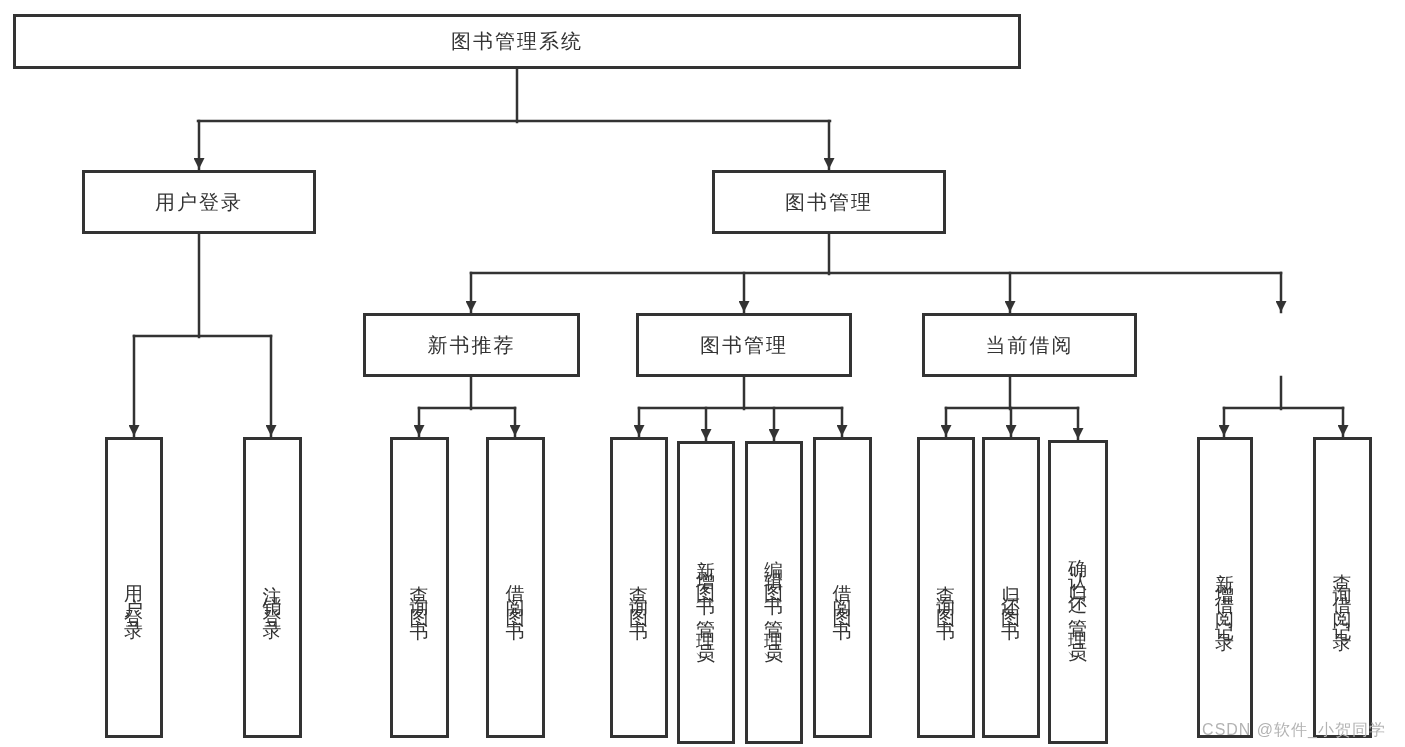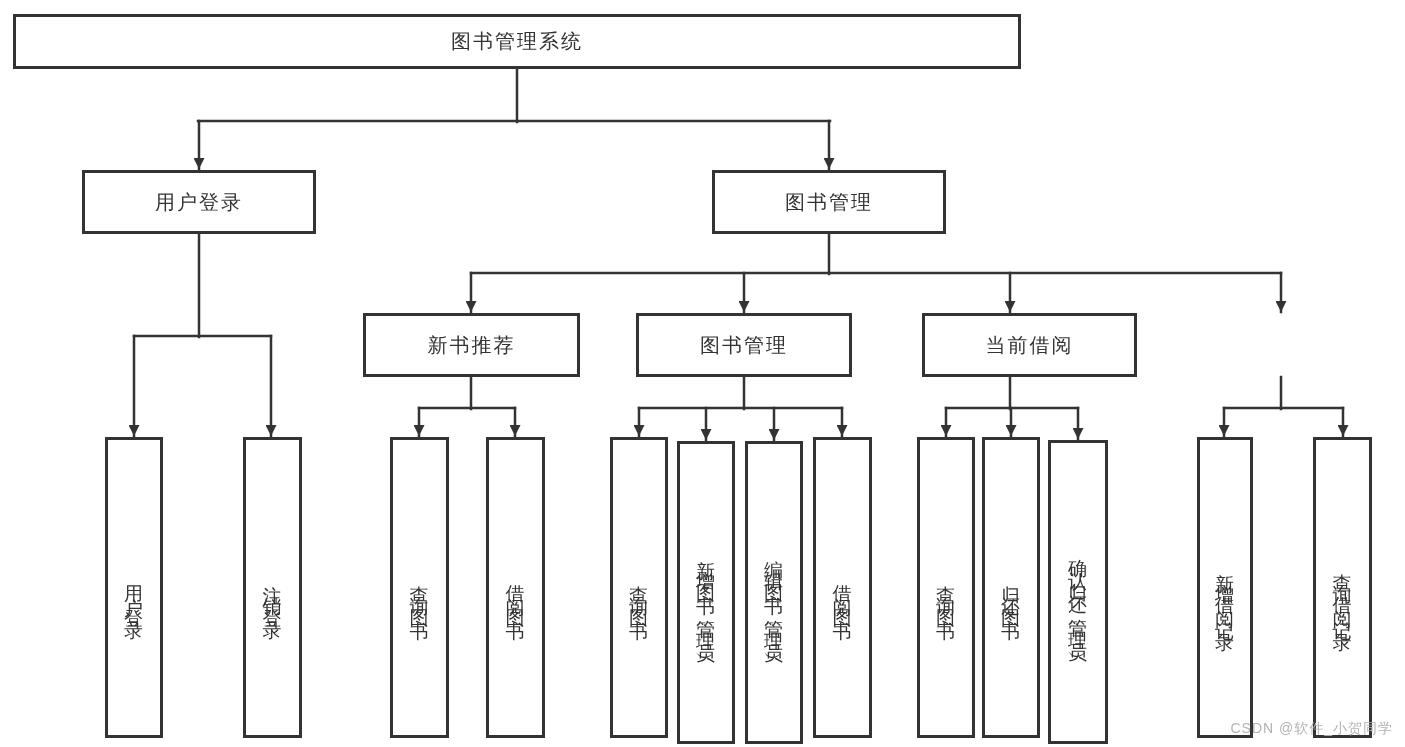--- a/index.html
+++ b/index.html
@@ -33,21 +33,21 @@
   #l-n2{left:486px; top:437px;width:59px;height:301px;}
   #l-b1{left:610px; top:437px;width:58px;height:301px;}
   #l-b2{left:677px; top:441px;width:58px;height:303px;}
   #l-b3{left:745px; top:441px;width:58px;height:303px;}
   #l-b4{left:813px; top:437px;width:59px;height:301px;}
   #l-c1{left:917px; top:437px;width:58px;height:301px;}
   #l-c2{left:982px; top:437px;width:58px;height:301px;}
   #l-c3{left:1048px;top:440px;width:60px;height:304px;}
   #l-r1{left:1197px;top:437px;width:56px;height:301px;}
   #l-r2{left:1313px;top:437px;width:59px;height:301px;}
-  .watermark{position:absolute;z-index:3;right:12px;top:720px;font-size:14px;letter-spacing:1px;
+  .watermark{position:absolute;z-index:3;right:19px;top:720px;font-size:16px;letter-spacing:1px;
         color:var(--wm);white-space:nowrap;}
 </style>
 </head>
 <body>
 
 <div class="stage">
 
   <svg class="wires" width="1405" height="747" viewBox="0 0 1405 747" aria-hidden="true">
     <defs>
       <marker id="arr" viewBox="0 0 10 10" refX="10" refY="5" markerWidth="5.6" markerHeight="4.4" orient="auto">

